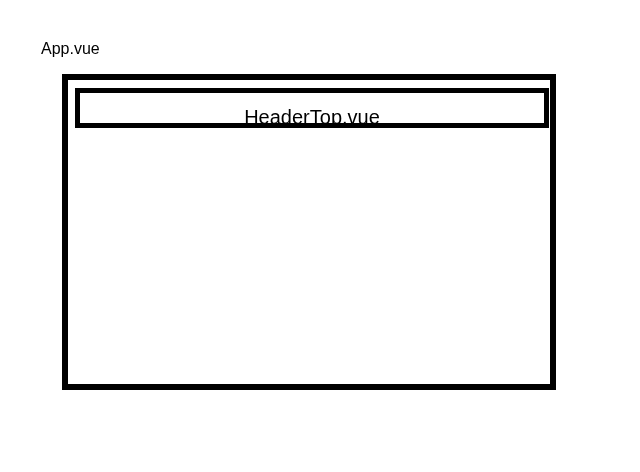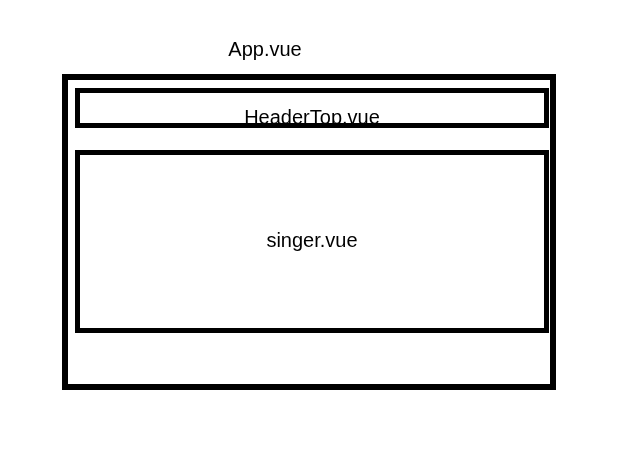--- a/index.html
+++ b/index.html
@@ -20,25 +20,25 @@
     background: #ffffff;
     overflow: hidden;
   }
 
   
   .root-title {
     position: absolute;
     left: 0;
     top: 36px;
     width: 530px;
-    text-align: center;
-    font-size: 20px;
+    font-size: 16px;
     line-height: 26px;
     color: #000000;
     white-space: nowrap;
+    padding-left: 41px;
   }
 
   
   .app-frame {
     position: absolute;
     left: 62px;
     top: 74px;
     width: 494px;
     height: 316px;
     box-sizing: border-box;
@@ -105,20 +105,17 @@
 <div class="canvas">
 
   <div class="root-title">App.vue</div>
 
   <div class="app-frame">
 
     <div class="child-box box-header">
       <div class="child-label">HeaderTop.vue</div>
     </div>
 
-    <div class="child-box box-singer">
-      <div class="child-label">singer.vue</div>
-    </div>
 
 
   </div>
 
 </div>
 
 </body></html>

